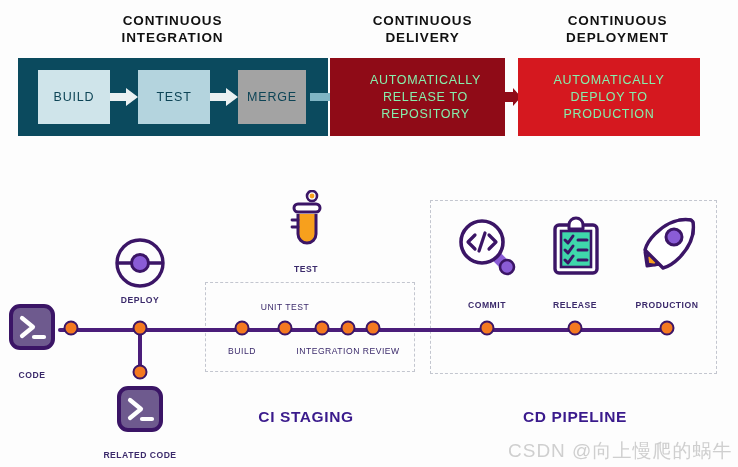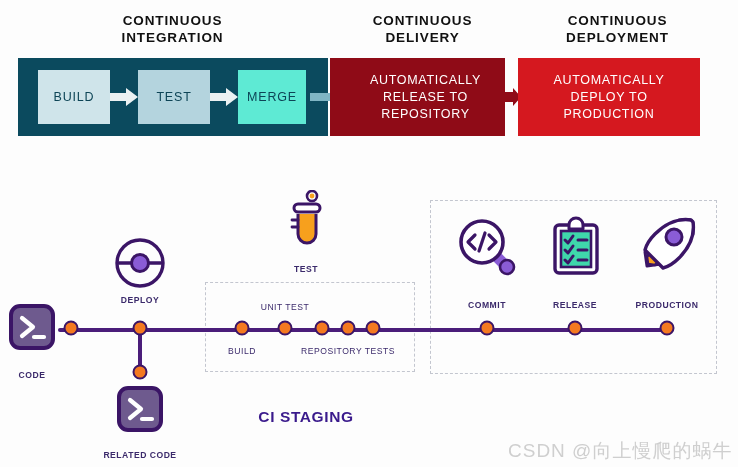--- a/index.html
+++ b/index.html
@@ -54,40 +54,40 @@
     display: flex;
     align-items: center;
     justify-content: center;
     font-size: 12.5px;
     letter-spacing: 0.8px;
     color: #0d4456;
     font-weight: normal;
   }
   #stage-build { left: 20px; width: 72px; background: #cfe4ea; }
   #stage-test  { left: 120px; width: 72px; background: #b4d4de; }
-  #stage-merge { left: 220px; width: 68px; background: #5eead4; }
+  #stage-merge { left: 220px; width: 68px; background: #a3a3a3; }
 
   
   .teal-arrow {
     position: absolute;
     top: 30px;
     height: 18px;
     display: block;
   }
   #arrow-build-test { left: 92px; width: 28px; }
   #arrow-test-merge { left: 192px; width: 28px; }
   #arrow-merge-out  { left: 292px; top: 30px; width: 48px; height: 18px; }
   #arrow-delivery-deployment { position: absolute; left: 505px; top: 88px; width: 16px; height: 18px; }
 
   .panel-text {
     position: absolute;
     left: 0; right: 0;
     top: 14px;
     text-align: center;
-    color: #ffffff;
+    color: #86efac;
     font-size: 12.5px;
     line-height: 17px;
     letter-spacing: 0.7px;
     white-space: pre-line;
   }
   #panel-text-delivery { padding-left: 16px; }
 
   
   #pipeline { position: absolute; left: 0; top: 160px; width: 738px; height: 307px; }
 
@@ -302,18 +302,19 @@
       <path d="M22 30 L36 44 L28 52 L14 54 L12 40 z" fill="#8a5cd6" stroke="#3b1566" stroke-width="3" stroke-linejoin="round"></path>
       <path d="M20 37 L29 46 L22 53 L15 52 L14 45 z" fill="#f7a01d" stroke="#3b1566" stroke-width="2.6" stroke-linejoin="round"></path>
       <path d="M58 8 c-14 -2 -27 5 -36 14 c-6 6 -9 12 -10 16 l18 18 c4 -1 10 -4 16 -10 c9 -9 16 -22 14 -36 z" fill="#ffffff" stroke="#3b1566" stroke-width="3.4" stroke-linejoin="round"></path>
       <circle cx="41" cy="25" r="8" fill="#8a5cd6" stroke="#3b1566" stroke-width="3"></circle>
     </svg>
   </div>
   <div class="icon-caption" style="left:667px; top:140px;">PRODUCTION</div>
 
   <div class="node-label" style="left:285px; top:142px;">UNIT TEST</div>
   <div class="node-label" style="left:242px; top:186px;">BUILD</div>
-  <div class="node-label" style="left:348px; top:186px;">REPOSITORY TESTS</div>
+  <div class="node-label" style="left:348px; top:186px;">INTEGRATION REVIEW</div>
 
   <div class="pipeline-title" style="left:306px; top:248px;">CI STAGING</div>
+  <div class="pipeline-title" style="left:575px; top:248px;">CD PIPELINE</div>
 </div>
 
 <div id="watermark">CSDN @向上慢爬的蜗牛</div>
 
 </body></html>

